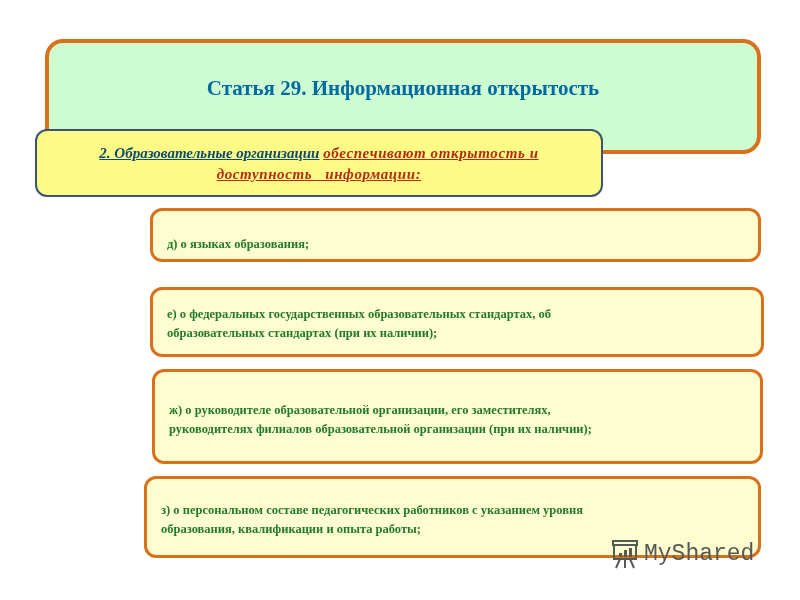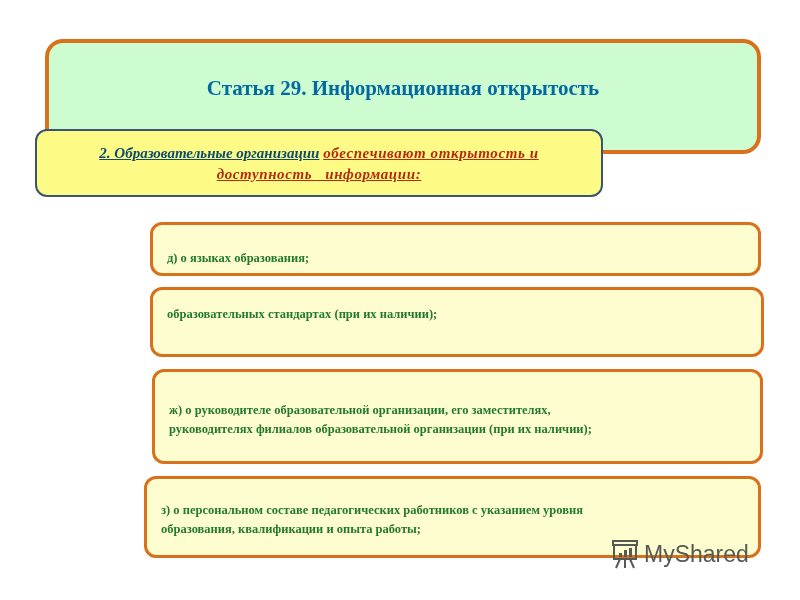--- a/index.html
+++ b/index.html
@@ -13,21 +13,21 @@
   .sub-box { left:35px; top:129px; width:568px; height:68px; background:#fdfb86;
              border:2px solid #3c5474; border-radius:12px; }
   .sub-text { position:absolute; left:0; right:0; top:12px; text-align:center;
               font-style:italic; font-weight:bold; font-size:15px; line-height:21px; }
   .sub-black { color:#0c4a6e; text-decoration:underline; }
   .sub-red { color:#b52a10; text-decoration:underline; letter-spacing:0.6px;margin-top:24px; }
   .item-box { background:#fefdd0; border:3px solid #d9701c; border-radius:12px; }
   .item-text { position:absolute; left:14px; right:12px; color:#237a2a; font-weight:bold;
                font-size:12.5px; line-height:19px; }
   .watermark { position:absolute; left:610px; top:538px; display:flex; align-items:center;
-               color:#555a55; font-family:Liberation Sans, sans-serif; font-size:23px; }
+               color:#555a55; font-family:Liberation Mono, monospace; font-size:23px; }
   .watermark svg { margin-right:4px; }
 </style>
 </head>
 <body>
 
 <div class="box title-box">
   <div class="title-text">
     <div>Статья 29. Информационная открытость</div>
   </div>
 </div>
@@ -37,28 +37,29 @@
     <div>
       <span class="sub-black">2. Образовательные организации</span>
       <span class="sub-red">обеспечивают открытость и</span>
     </div>
     <div>
       <span class="sub-red" style="white-space:pre;">доступность   информации:</span>
     </div>
   </div>
 </div>
 
-<div class="box item-box" style="left:150px; top:222px; width:611px; height:54px;padding-left:36px;">
+<div class="box item-box" style="left:150px; top:208px; width:611px; height:54px;padding-left:36px;">
   <div class="item-text" style="top:24px;">
     <div>д) о языках образования;</div>
   </div>
 </div>
 
 <div class="box item-box" style="left:150px; top:287px; width:614px; height:70px;">
   <div class="item-text" style="top:15px;">
+    <div>е) о федеральных государственных образовательных стандартах, об</div>
     <div>образовательных стандартах (при их наличии);</div>
   </div>
 </div>
 
 <div class="box item-box" style="left:152px; top:369px; width:611px; height:95px;">
   <div class="item-text" style="top:29px;">
     <div>ж) о руководителе образовательной организации, его заместителях,</div>
     <div>руководителях филиалов образовательной организации (при их наличии);</div>
   </div>
 </div>

